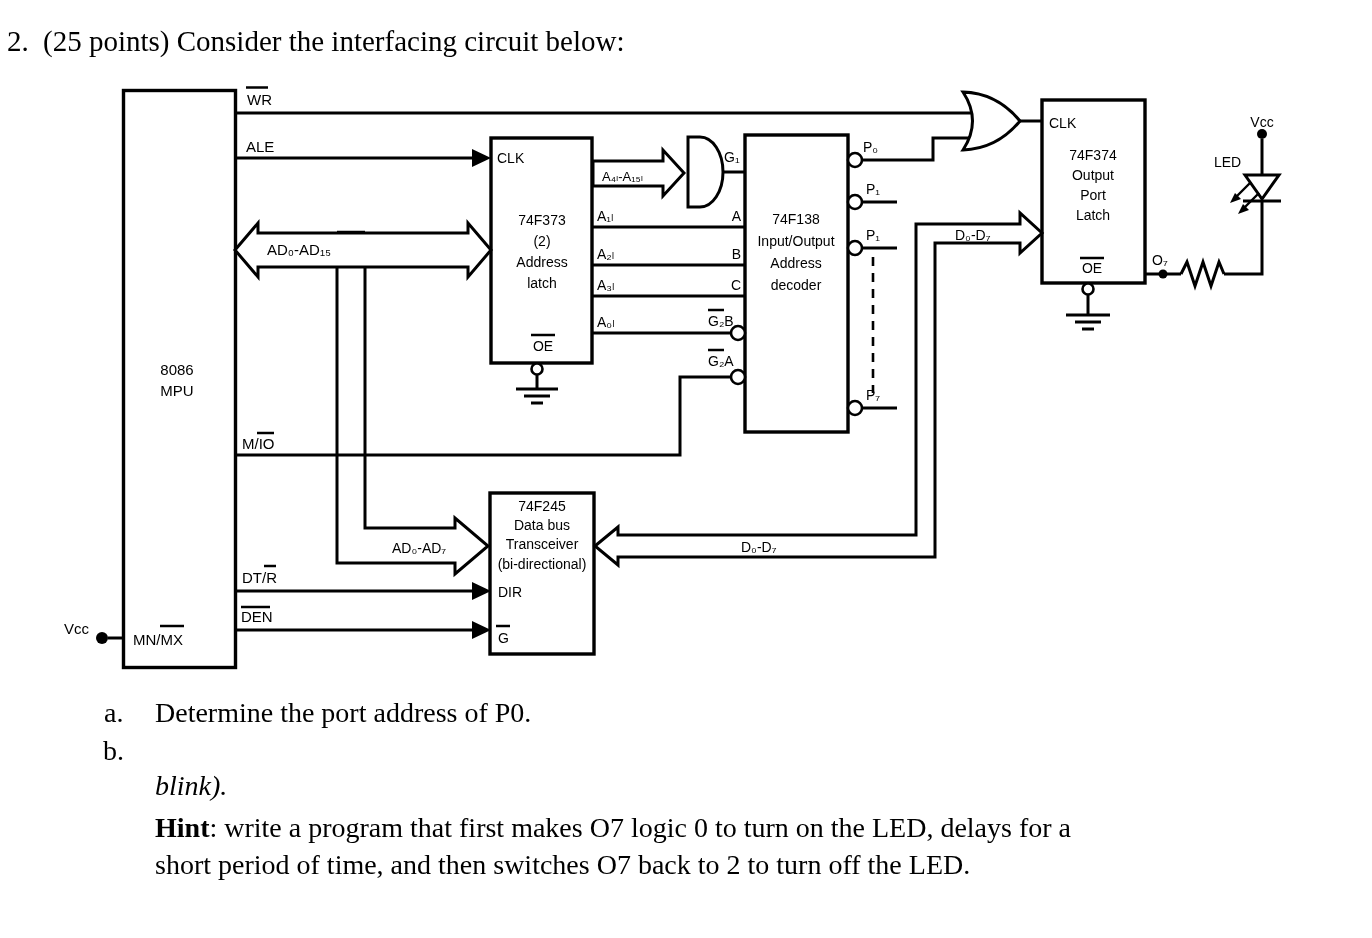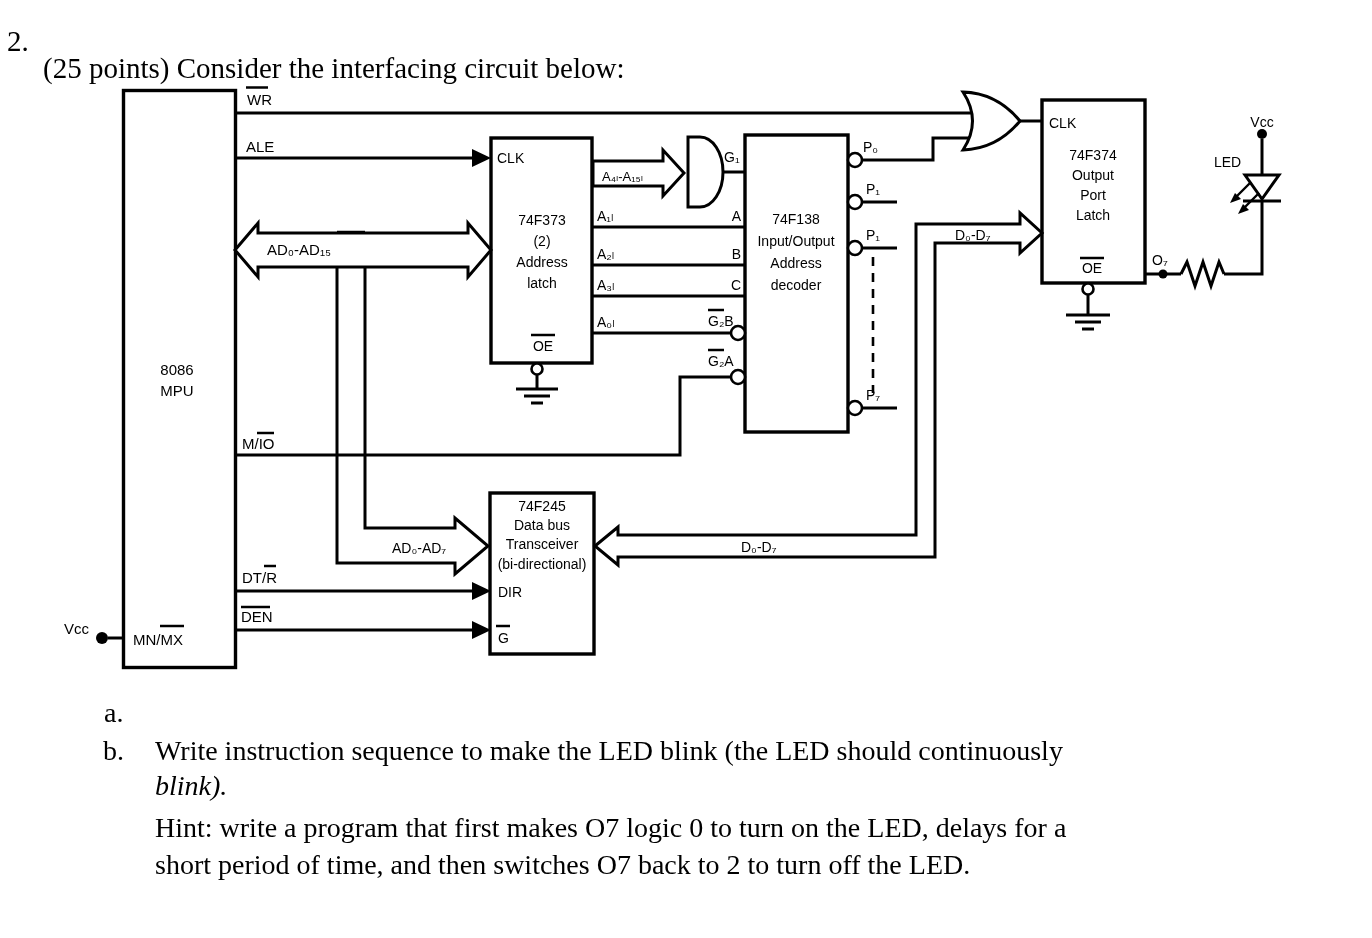--- a/index.html
+++ b/index.html
@@ -1,20 +1,20 @@
 <!DOCTYPE html>
 <html><head>
 <meta charset="utf-8">
 <style>
   html,body{margin:0;padding:0;background:#fff;}
   .page{position:relative;width:1372px;height:938px;background:#ffffff;overflow:hidden;
         font-family:"Liberation Serif","DejaVu Serif",serif;color:#000;}
   .tline{position:absolute;font-size:29px;white-space:nowrap;color:#000;}
   .qline{position:absolute;font-size:28px;white-space:nowrap;color:#000;}
-  .bold{font-weight:normal;}
+  .bold{font-weight:bold;}
   svg{position:absolute;left:0;top:0;}
   .blk{fill:#ffffff;stroke:#000;stroke-width:3.4;}
   .w{fill:none;stroke:#000;stroke-width:3;}
   .w2{fill:none;stroke:#000;stroke-width:2.4;}
   .busf{fill:#ffffff;stroke:#000;stroke-width:3;}
   .buso{fill:none;stroke:#000;stroke-width:3;}
   .bub{fill:#ffffff;stroke:#000;stroke-width:2.6;}
   .ah{fill:#000;stroke:none;}
   .dot{fill:#000;stroke:none;}
   .bar{stroke:#000;stroke-width:2.5;}
@@ -24,21 +24,21 @@
   .l13{font-size:13px;}
   .mid{text-anchor:middle;}
   .end{text-anchor:end;}
 </style>
 </head>
 <body>
 
 <div class="page">
 
   <div class="tline" style="left:7px;top:25px;">2.</div>
-  <div class="tline" style="left:43px;top:25px;margin-top:27px;">(25 points) Consider the interfacing circuit below:</div>
+  <div class="tline" style="left:43px;top:25px;">(25 points) Consider the interfacing circuit below:</div>
 
   <svg width="1372" height="938" viewBox="0 0 1372 938">
 
     <rect class="blk" x="123.5" y="90.5" width="112" height="577"></rect>
     <rect class="blk" x="491" y="138" width="101" height="225"></rect>
     <rect class="blk" x="745" y="135" width="103" height="297"></rect>
     <rect class="blk" x="1042" y="100" width="103" height="183"></rect>
     <rect class="blk" x="490" y="493" width="104" height="161"></rect>
 
     <path class="w" d="M236,113 H974"></path>
@@ -174,19 +174,19 @@
     <text class="lbl l14" x="498" y="597">DIR</text>
     <text class="lbl l14" x="498" y="643">G</text>
     <text class="lbl l14" x="392" y="553">AD₀-AD₇</text>
     <text class="lbl l14" x="741" y="552">D₀-D₇</text>
 
     <text class="lbl l14 mid" x="1262" y="127">Vcc</text>
     <text class="lbl l14" x="1214" y="167">LED</text>
   </svg>
 
   <div class="qline" style="left:104px;top:697px;">a.</div>
+  <div class="qline" style="left:155px;top:697px;">Determine the port address of P0.</div>
   <div class="qline" style="left:103px;top:735px;">b.</div>
-  <div class="qline" style="left:155px;top:735px;">Write instruction sequence to make the LED blink (the LED should continuously</div>
   <div class="qline" style="left:155px;top:770px;font-style:italic;">blink).</div>
   <div class="qline" style="left:155px;top:812px;"><span class="bold">Hint</span><span>: write a program that first makes O7 logic 0 to turn on the LED, delays for a</span></div>
   <div class="qline" style="left:155px;top:849px;">short period of time, and then switches O7 back to 2 to turn off the LED.</div>
 
 </div>
 
 </body></html>

